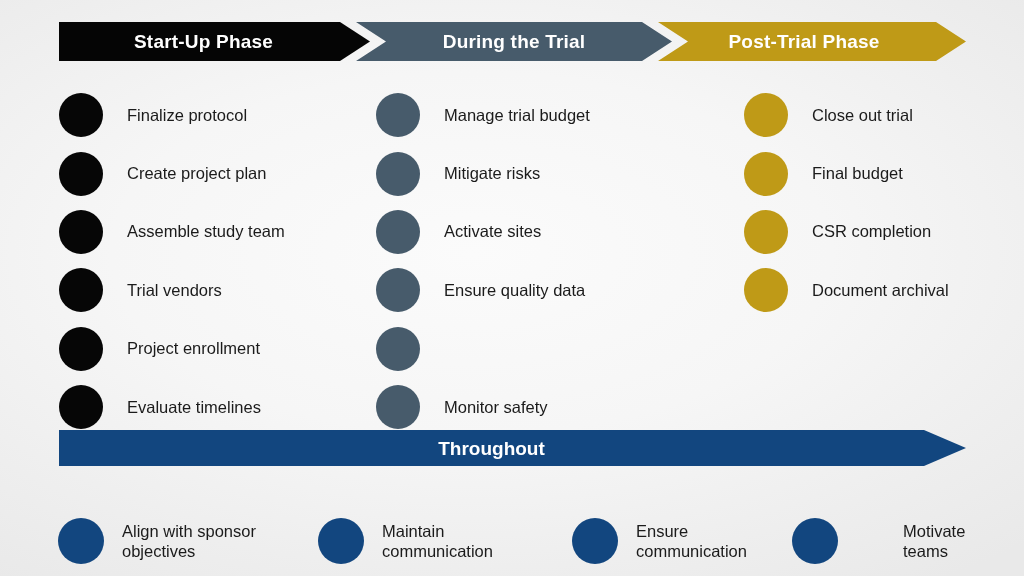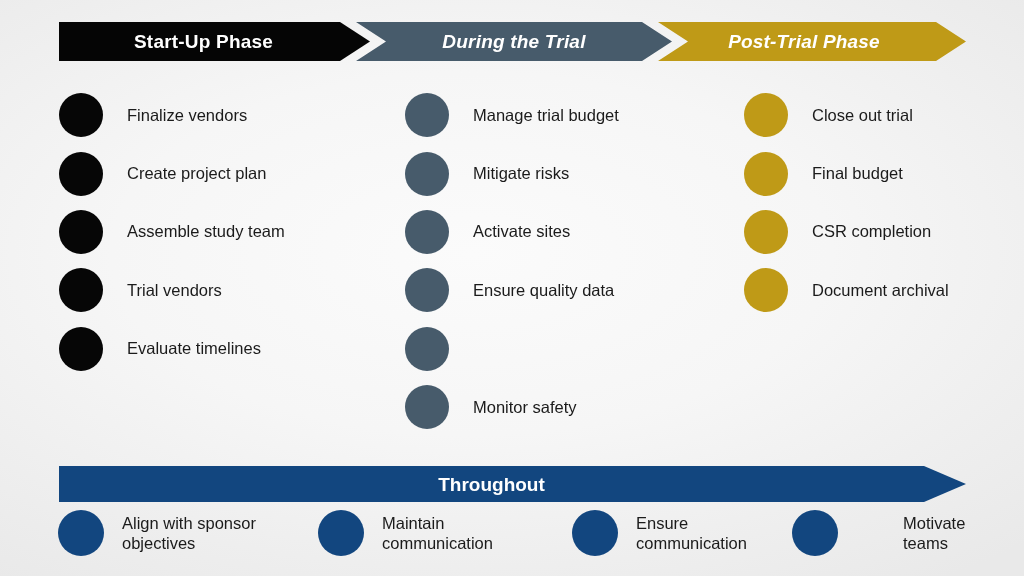--- a/index.html
+++ b/index.html
@@ -59,41 +59,39 @@
     clip-path: polygon(0 0, calc(100% - 30px) 0, 100% 50%, calc(100% - 30px) 100%, 0 100%);
   }
   #phase-arrow-0 .phase-label { padding-right: 22px; }
 
   
   #phase-arrow-1 {
     left: 356px;
     width: 316px;
     background: #475b6b;
     clip-path: polygon(0 0, calc(100% - 30px) 0, 100% 50%, calc(100% - 30px) 100%, 0 100%, 30px 50%);
-    font-style: italic;
   }
   #phase-arrow-1 .phase-label { padding-left: 20px; padding-right: 20px; }
 
   
   #phase-arrow-2 {
     left: 658px;
     width: 308px;
     background: #bf9a17;
     clip-path: polygon(0 0, calc(100% - 30px) 0, 100% 50%, calc(100% - 30px) 100%, 0 100%, 30px 50%);
-    font-style: italic;
   }
   #phase-arrow-2 .phase-label { padding-left: 18px; padding-right: 34px; }
 
   
   .phase-column {
     position: absolute;
     top: 86px;
   }
   #phase-column-0 { left: 59px;  width: 300px; }
-  #phase-column-1 { left: 405px; width: 300px; }
+  #phase-column-1 { left: 376px; width: 300px; }
   #phase-column-2 { left: 744px; width: 280px; }
 
   .task-row {
     position: relative;
     height: 58.4px;
     display: flex;
     align-items: center;
   }
   .task-bullet {
     width: 44px;
@@ -110,21 +108,21 @@
   }
 
   .bullet-startup  { background: #060606; }
   .bullet-during   { background: #475b6b; }
   .bullet-post     { background: #bf9a17; }
 
   
   #throughout-bar {
     position: absolute;
     left: 59px;
-    top: 466px;
+    top: 430px;
     width: 907px;
     height: 36px;
     background: #12467f;
     clip-path: polygon(0 0, calc(100% - 42px) 0, 100% 50%, calc(100% - 42px) 100%, 0 100%);
     display: flex;
     align-items: center;
     justify-content: center;
   }
   #throughout-bar .bar-label {
     color: #ffffff;
@@ -138,21 +136,21 @@
   
   #throughout-items {
     position: absolute;
     left: 0;
     top: 509px;
     width: 1024px;
     height: 60px;
   }
   .throughout-item {
     position: absolute;
-    top: 0;
+    top: 8px;
     display: flex;
     align-items: center;
     height: 48px;
   }
   .throughout-bullet {
     width: 46px;
     height: 46px;
     border-radius: 50%;
     background: #12467f;
     flex: 0 0 46px;
@@ -187,33 +185,37 @@
     <div class="phase-arrow" id="phase-arrow-2">
       <span class="phase-label">Post-Trial Phase</span>
     </div>
 
   </div>
 
   <div class="phase-column" id="phase-column-0">
 
     <div class="task-row">
       <span class="task-bullet bullet-startup"></span>
-      <span class="task-label">Finalize vendors</span>
+      <span class="task-label">Finalize protocol</span>
     </div>
     <div class="task-row">
       <span class="task-bullet bullet-startup"></span>
       <span class="task-label">Create project plan</span>
     </div>
     <div class="task-row">
       <span class="task-bullet bullet-startup"></span>
       <span class="task-label">Assemble study team</span>
     </div>
     <div class="task-row">
       <span class="task-bullet bullet-startup"></span>
       <span class="task-label">Trial vendors</span>
+    </div>
+    <div class="task-row">
+      <span class="task-bullet bullet-startup"></span>
+      <span class="task-label">Project enrollment</span>
     </div>
     <div class="task-row">
       <span class="task-bullet bullet-startup"></span>
       <span class="task-label">Evaluate timelines</span>
     </div>
 
   </div>
 
   <div class="phase-column" id="phase-column-1">
 

